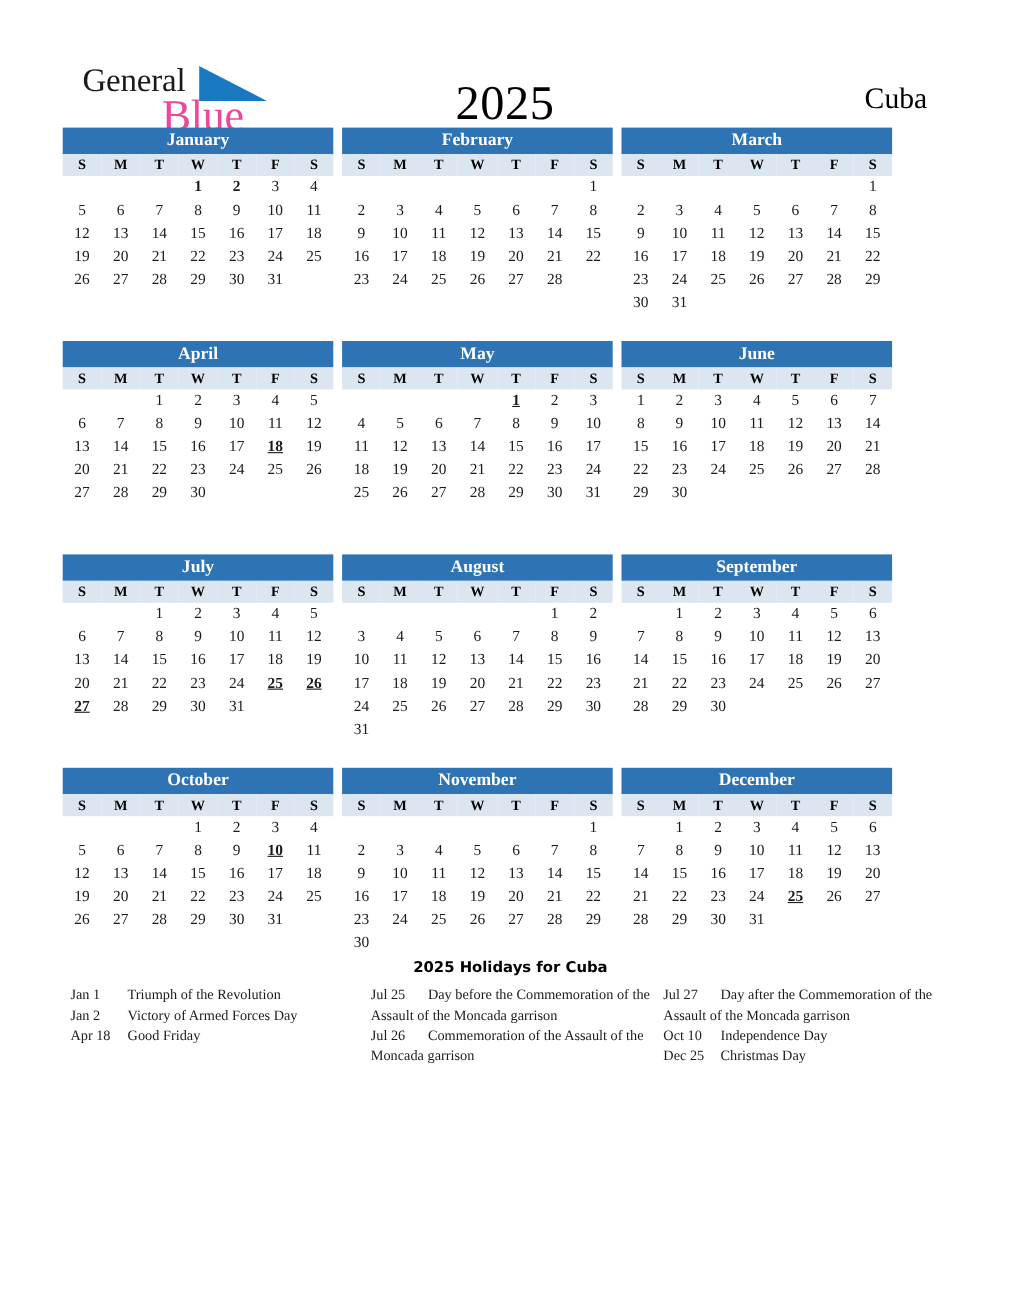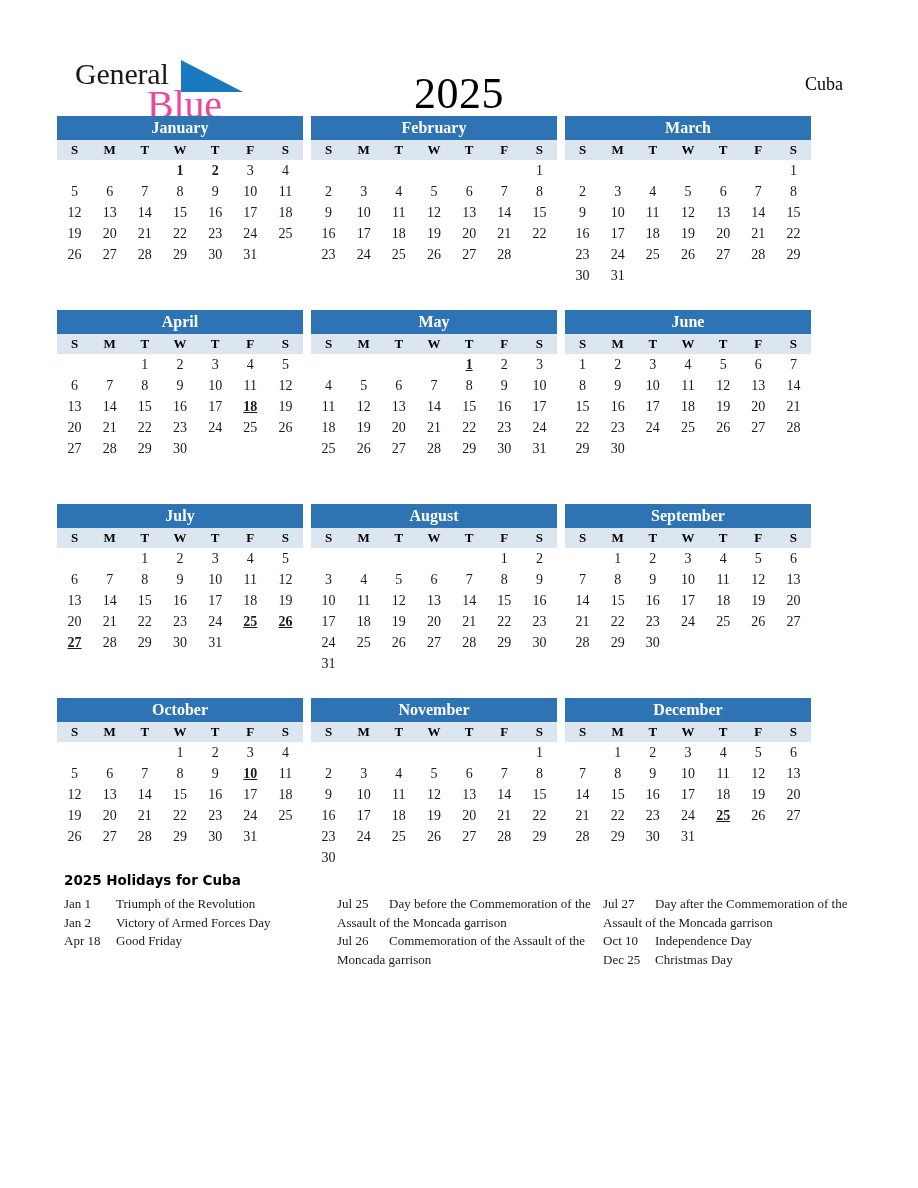--- a/index.html
+++ b/index.html
@@ -70,21 +70,21 @@
     text-align: center;
     font-size: 44px;
     font-family: "Liberation Serif", "DejaVu Serif", serif;
     color: #000;
     letter-spacing: 0.5px;
   }
   .country-title {
     position: absolute;
     right: 64px;
     top: 63px;
-    font-size: 18px;
+    font-size: 27px;
     font-family: "Liberation Serif", "DejaVu Serif", serif;
     color: #000;
   }
 
   
   .months {
     position: absolute;
     left: 57px;
     top: 116px;
     width: 806px;
@@ -148,20 +148,21 @@
     left: 64px;
     top: 872px;
     width: 800px;
   }
   .legend-title {
     font-family: "DejaVu Sans", "Liberation Sans", sans-serif;
     font-weight: bold;
     font-size: 13.5px;
     color: #000;
     margin-bottom: 7px;
+    text-align: center;
   }
   .legend-cols {
     display: grid;
     grid-template-columns: 272px 265px 265px;
     column-gap: 1px;
     align-items: start;
   }
   .legend-col {
     font-family: "Liberation Serif", "DejaVu Serif", serif;
     font-size: 13px;

